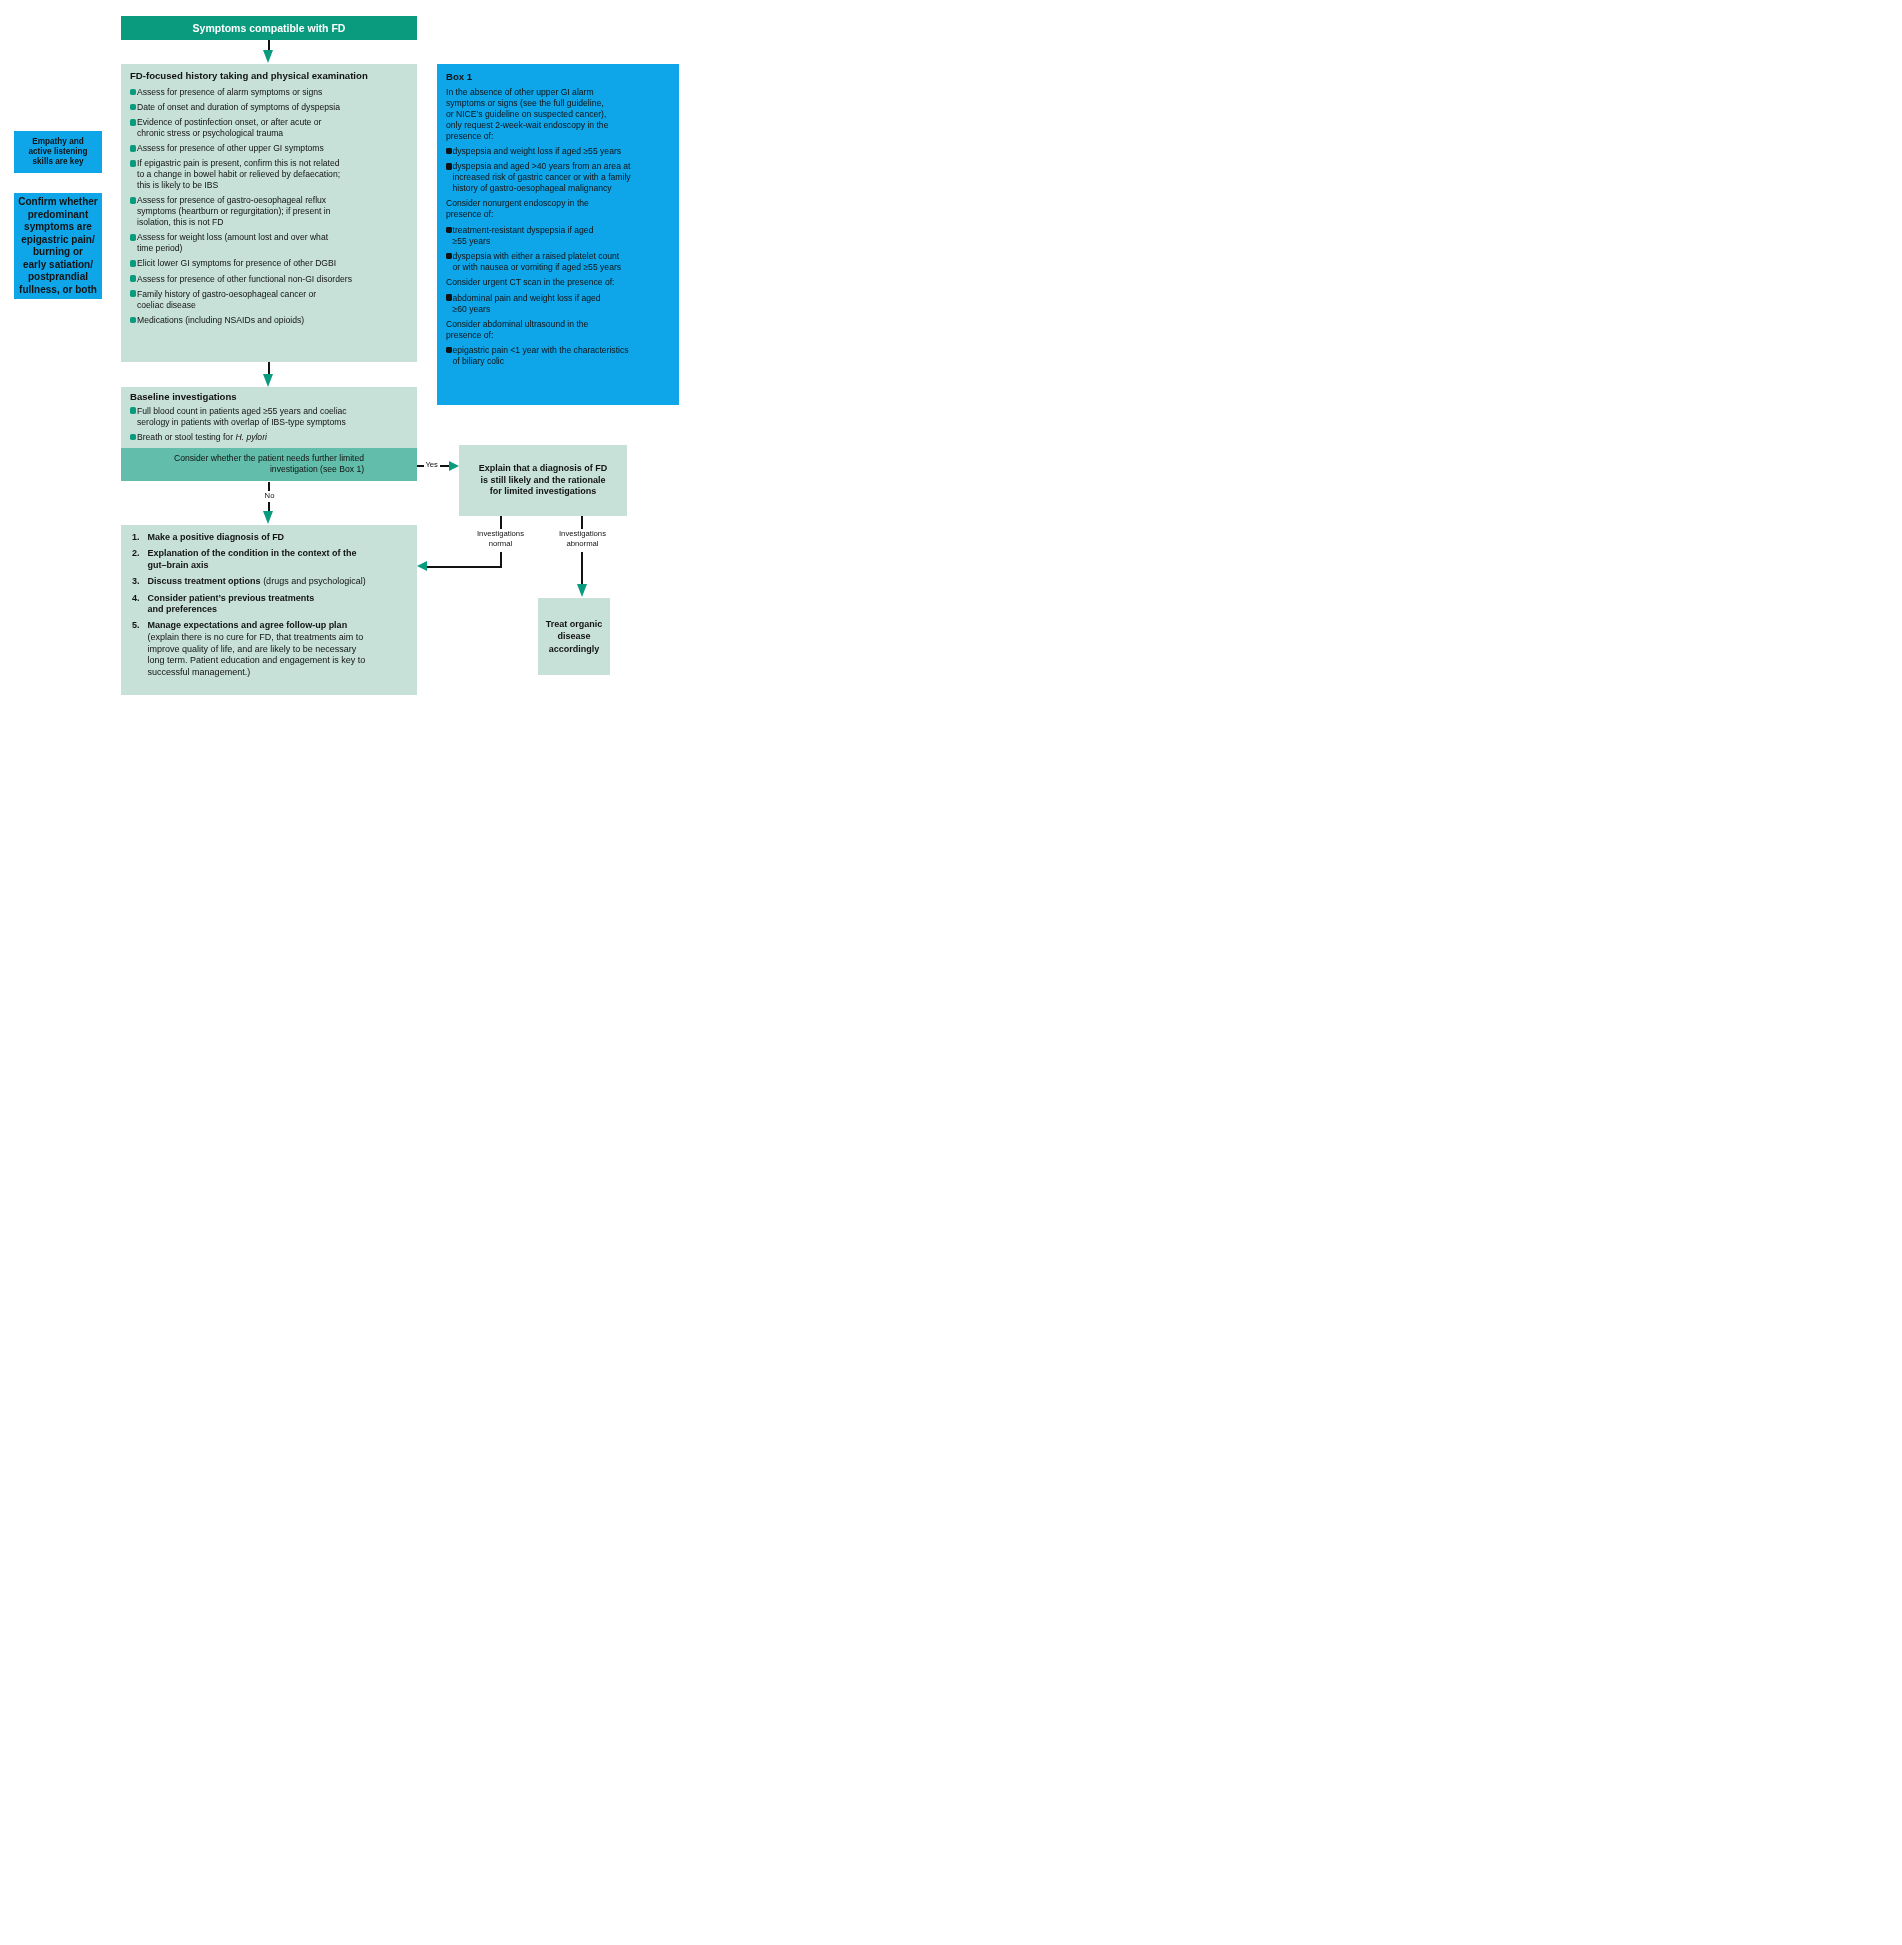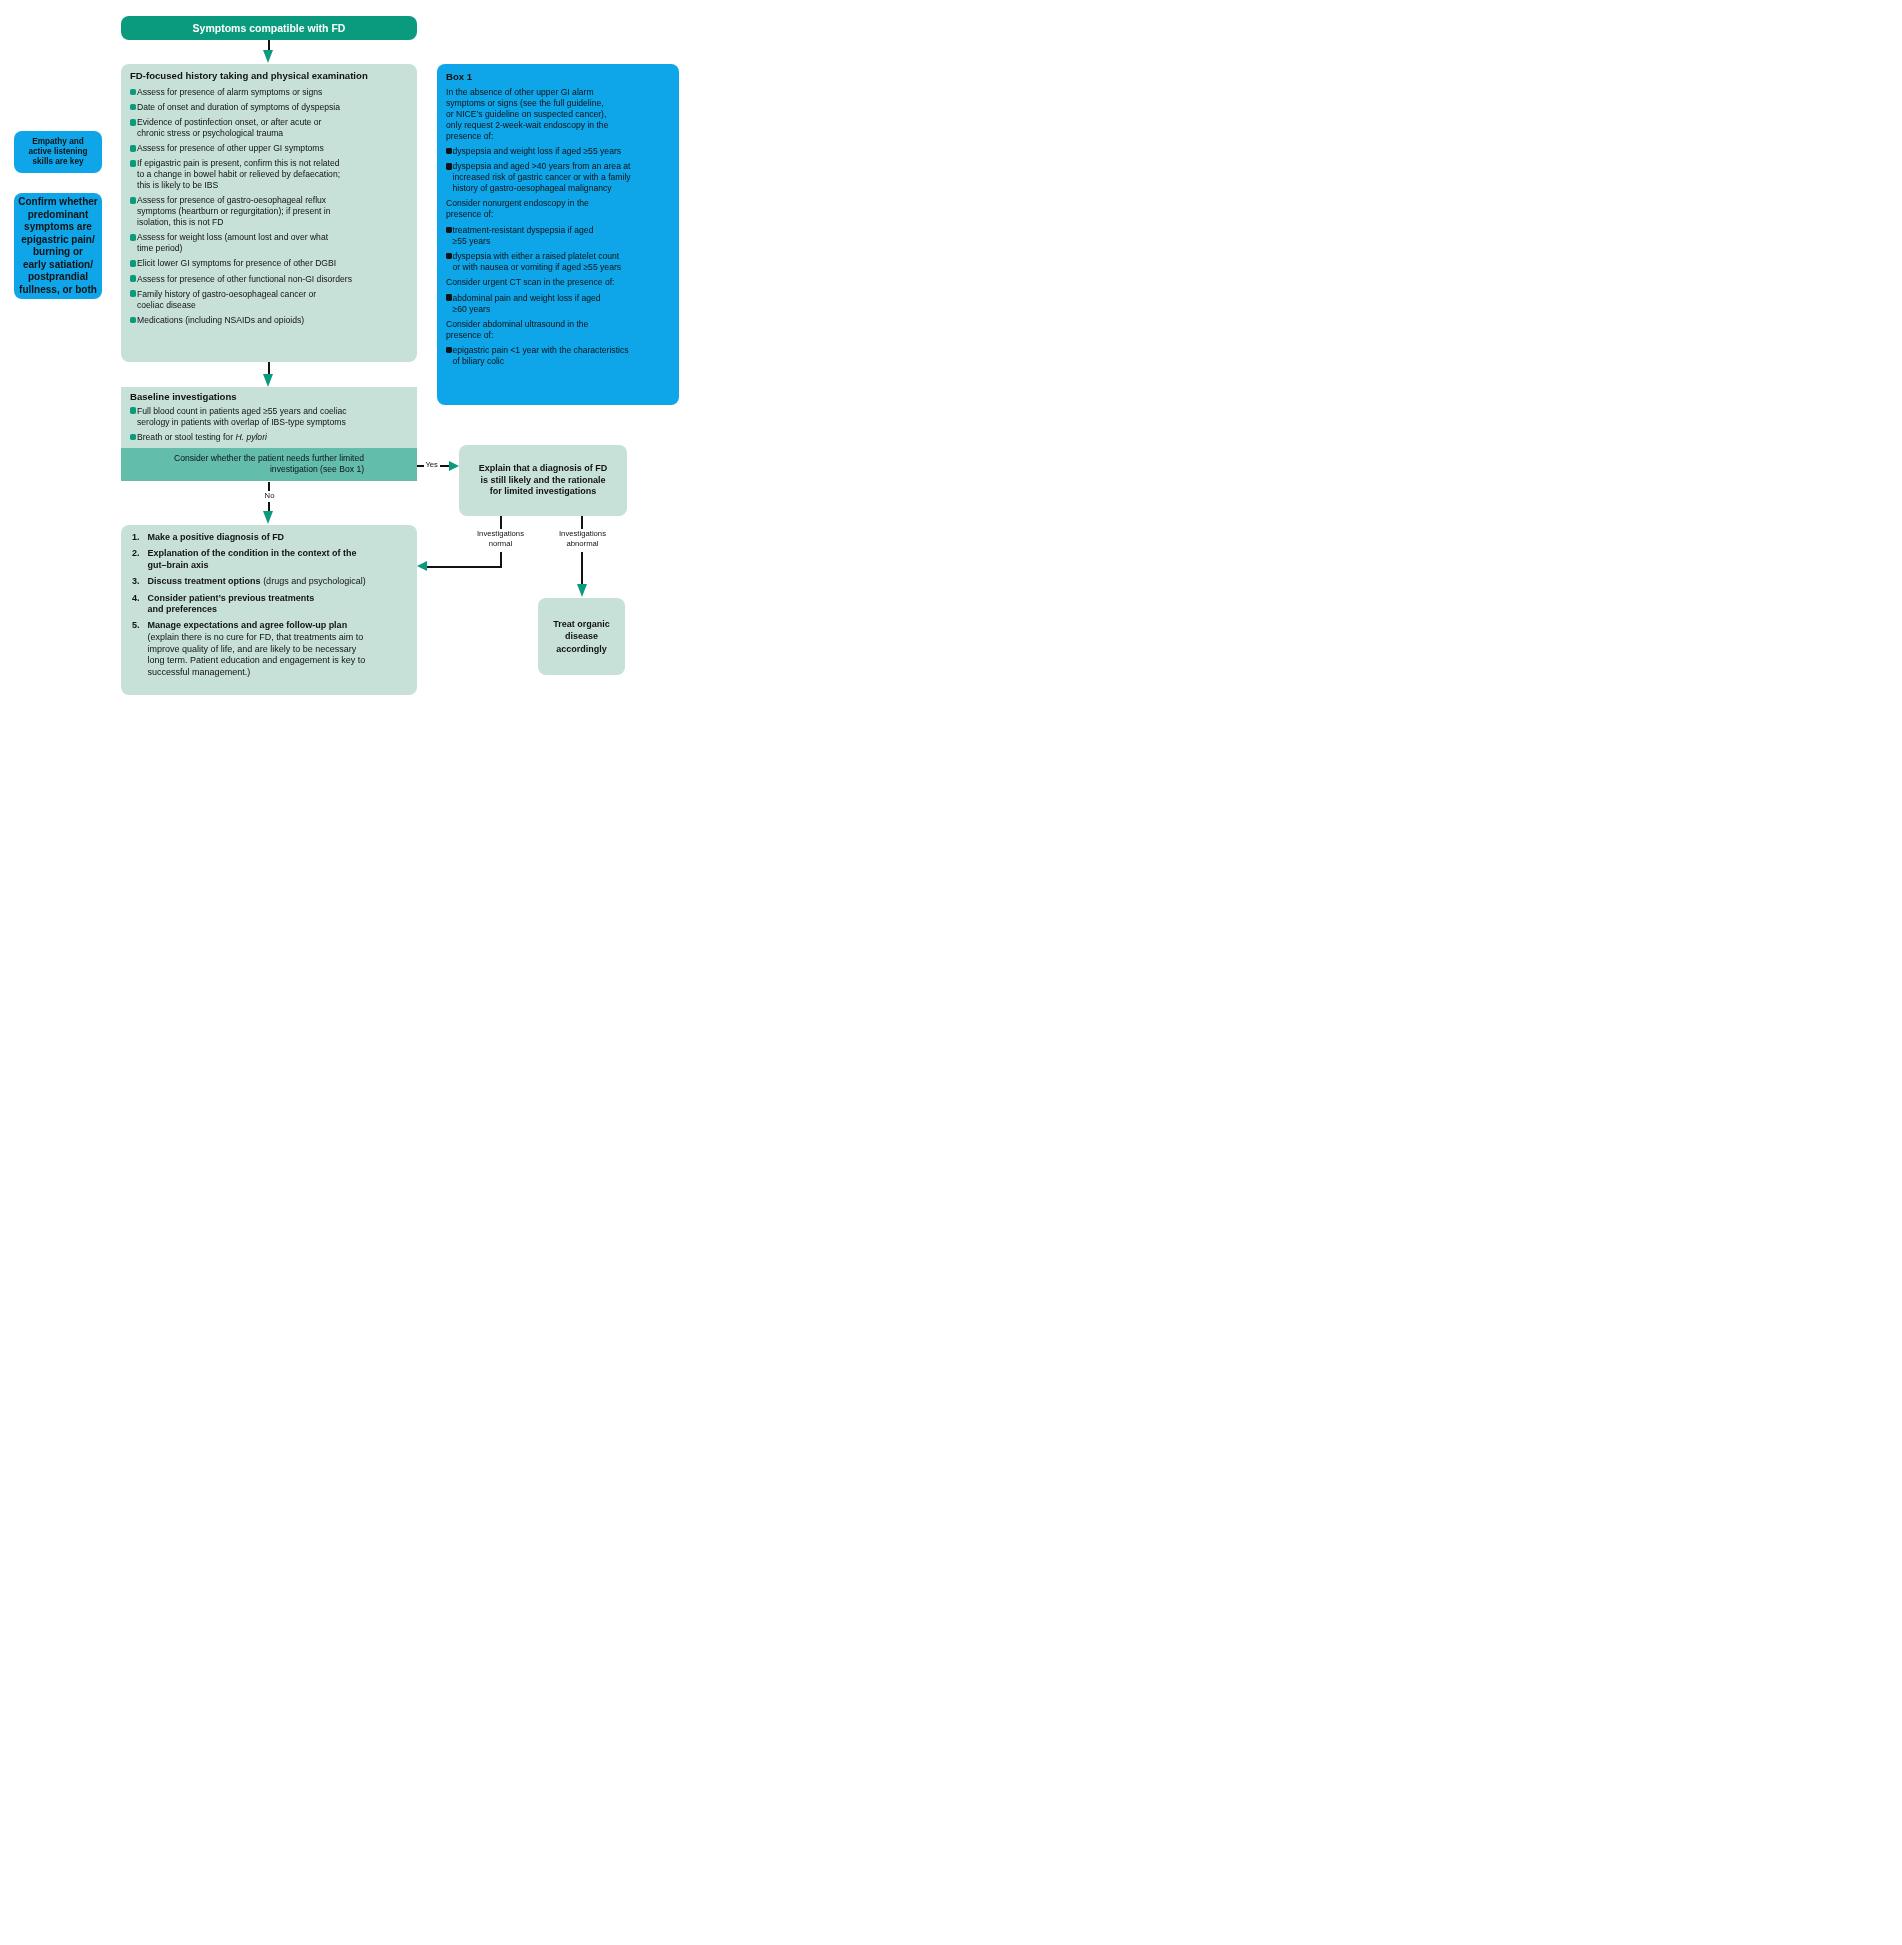--- a/index.html
+++ b/index.html
@@ -1,17 +1,17 @@
 <!DOCTYPE html>
 <html style="font-size:7.3px"><head>
 <meta charset="utf-8">
 <style>
   html,body{margin:0;padding:0;background:#fff;font-family:"Liberation Sans",sans-serif;color:#121212;}
   #canvas{position:relative;width:692px;height:710px;background:#fff;overflow:hidden;}
-  .abs{position:absolute;box-sizing:border-box;border-radius:8px;}
+  .abs{position:absolute;box-sizing:border-box;}
   .teal-bg{background:#0a9b7e;}
   .light-bg{background:#c7e1d9;}
   .band-bg{background:#63bdab;}
   .gray-bg{background:#0ea5e9;}
   .pre{white-space:pre-line;}
   .bt{font-size:8.6px;line-height:1.28;}
   .title{font-weight:bold;font-size:9.6px;}
   .vline{position:absolute;width:1.8px;background:#121212;}
   .hline{position:absolute;height:1.8px;background:#121212;}
   .arrow-down{position:absolute;width:0;height:0;border-left:5.5px solid transparent;border-right:5.5px solid transparent;border-top:13.6px solid #0a9b7e;}
@@ -237,20 +237,20 @@
           <span class="num">5.</span>
           <span class="pre"><span class="boldspan">Manage expectations and agree follow-up plan</span>
 (explain there is no cure for FD, that treatments aim to
 improve quality of life, and are likely to be necessary
 long term. Patient education and engagement is key to
 successful management.)</span>
         </div>
       </div>
   </div>
 
-  <div class="abs light-bg center-flex" style="left:538px;top:598px;width:87px;height:77px;">
+  <div class="abs light-bg center-flex" style="left:538px;top:598px;width:72px;height:77px;">
     <span class="pre" style="font-weight:bold;font-size:9px;line-height:1.35;text-align:center;">Treat organic
 disease
 accordingly</span>
   </div>
 
 </div>
 
 
 </body></html>

